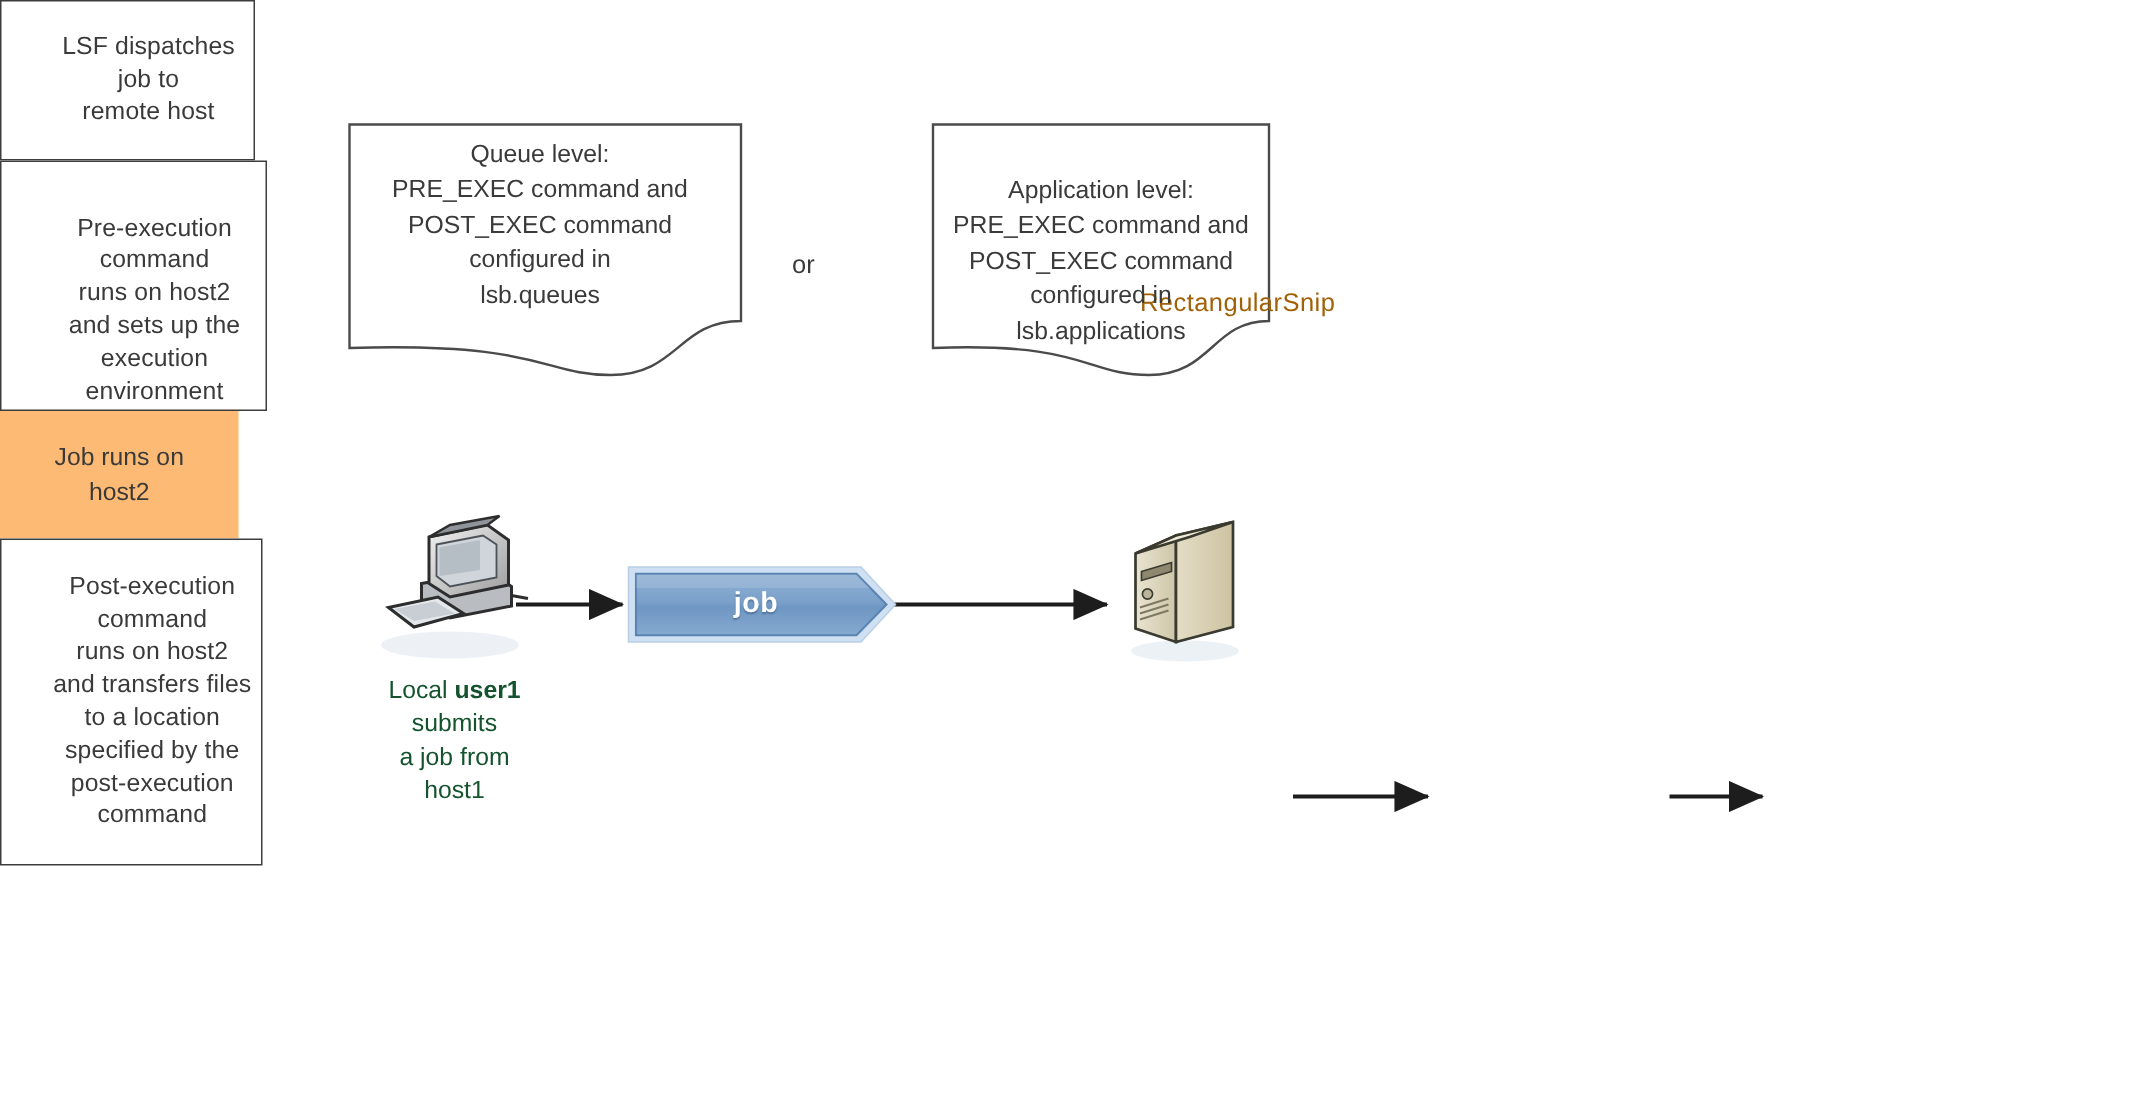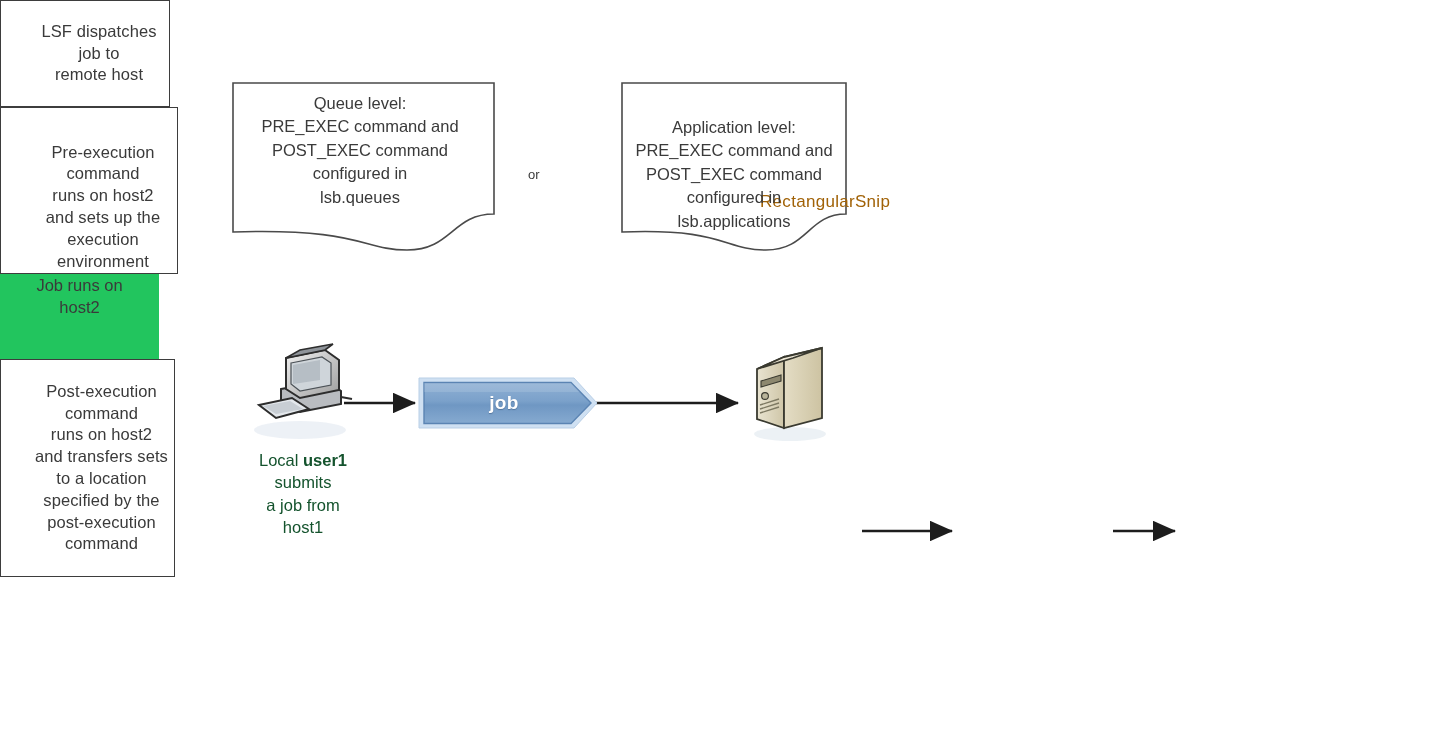--- a/index.html
+++ b/index.html
@@ -36,23 +36,24 @@
     font-size: 16.5px;
     color: #3a3a3a;
     letter-spacing: .1px;
     padding-left: 28px;
   }
   .txtbox .inner { padding: 0 6px; width: 100%; }
 
   
   .greenbox {
     box-sizing: border-box;
-    background: #22c55e;
+    background: #fdba74;
     border: none;
     display: flex;
+    align-items: center;
     justify-content: center;
     text-align: center;
     line-height: 1.34;
     font-size: 16.5px;
     color: #3a3a3a;
   }
   .doc-text {
     position: absolute;
     left: 0; right: 0;
     text-align: center;
@@ -68,21 +69,21 @@
     text-align: center;
     font-size: 16.5px;
     line-height: 1.36;
     color: #14532d;
     white-space: pre-line;
   }
   .plainlabel b { font-weight: bold; }
 
   .or-label {
     position: absolute;
-    font-size: 13px;
+    font-size: 17px;
     color: #3a3a3a;
   }
   .chev-label {
     position: absolute;
     left: 0; right: 0;
     text-align: center;
     font-weight: bold;
     font-size: 19px;
     color: #ffffff;
     letter-spacing: .4px;
@@ -234,20 +235,20 @@
 
   <div class="greenbox" style="left:953px; top:489px; width:159px; height:85px;">
     <div class="inner" style="white-space:pre-line;">Job runs on
 host2</div>
   </div>
 
   <div class="txtbox" style="left:1176px; top:419px; width:175px; height:218px;">
     <div class="inner" style="white-space:pre-line;">Post-execution
 command
 runs on host2
-and transfers sets
+and transfers files
 to a location
 specified by the
 post-execution
 command</div>
   </div>
 
 </div>
 
 </body></html>

